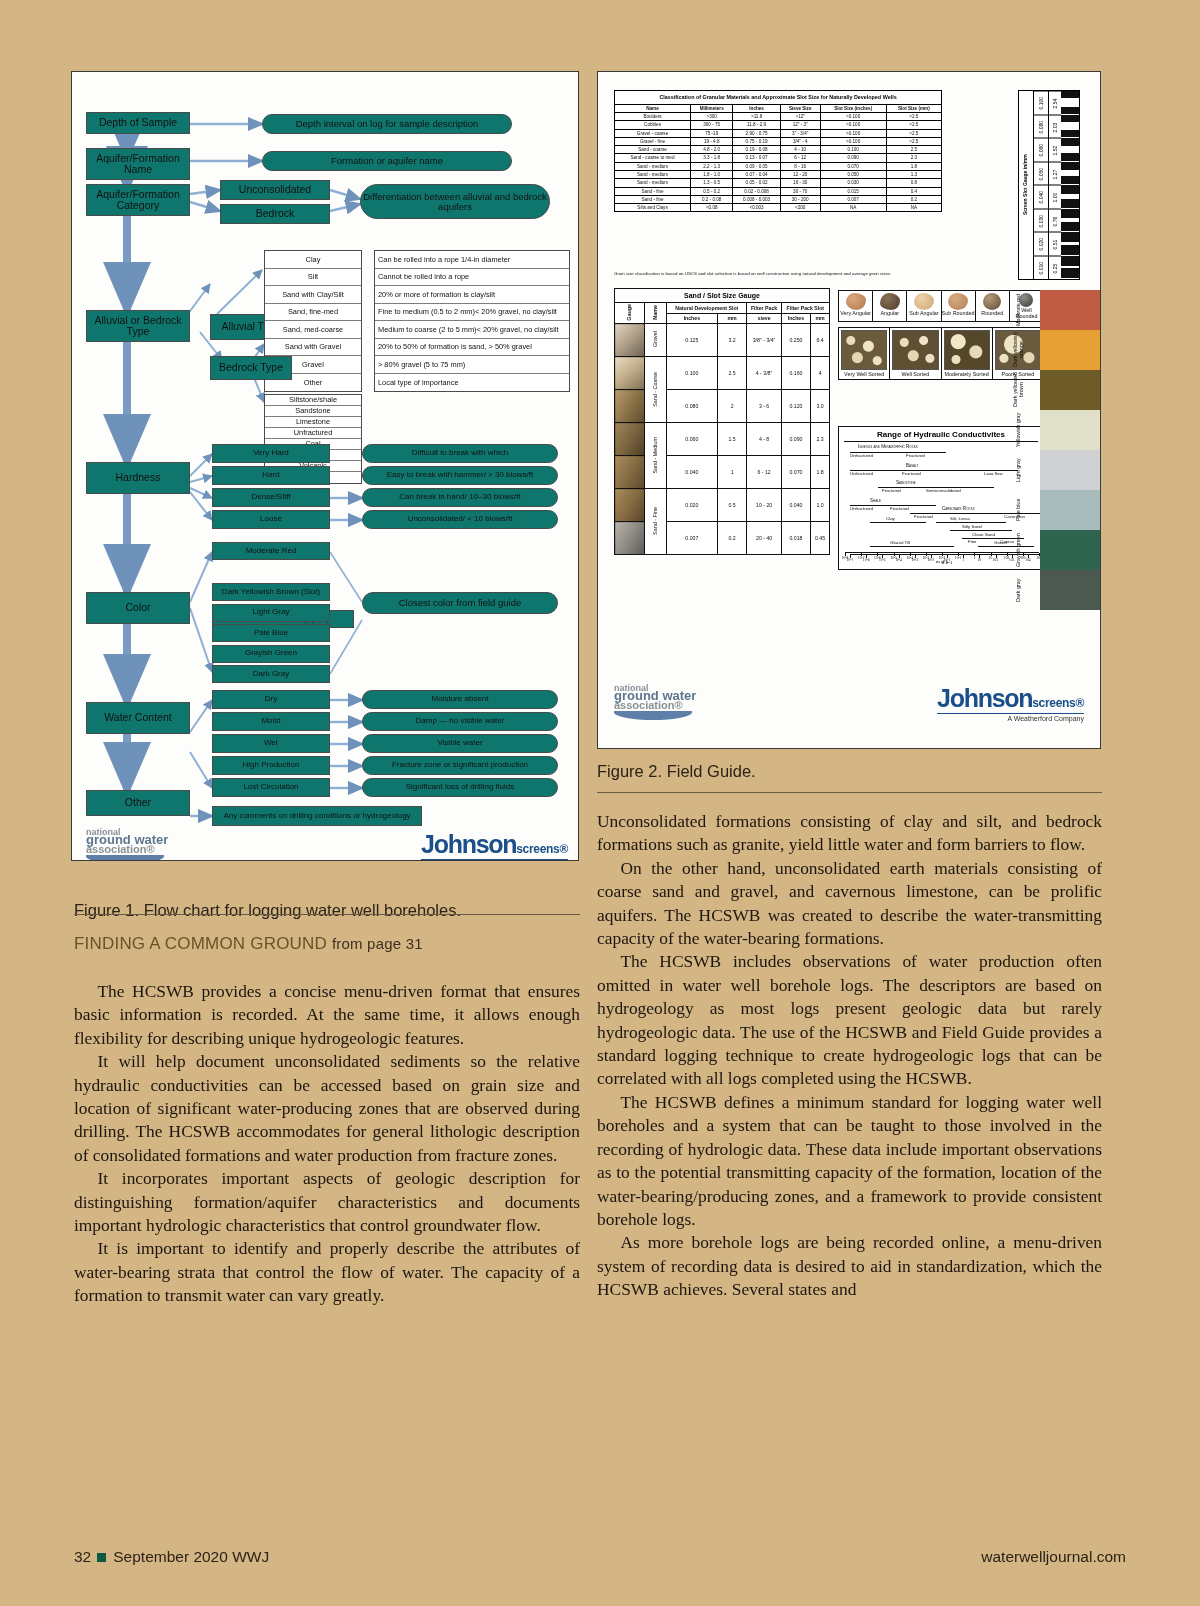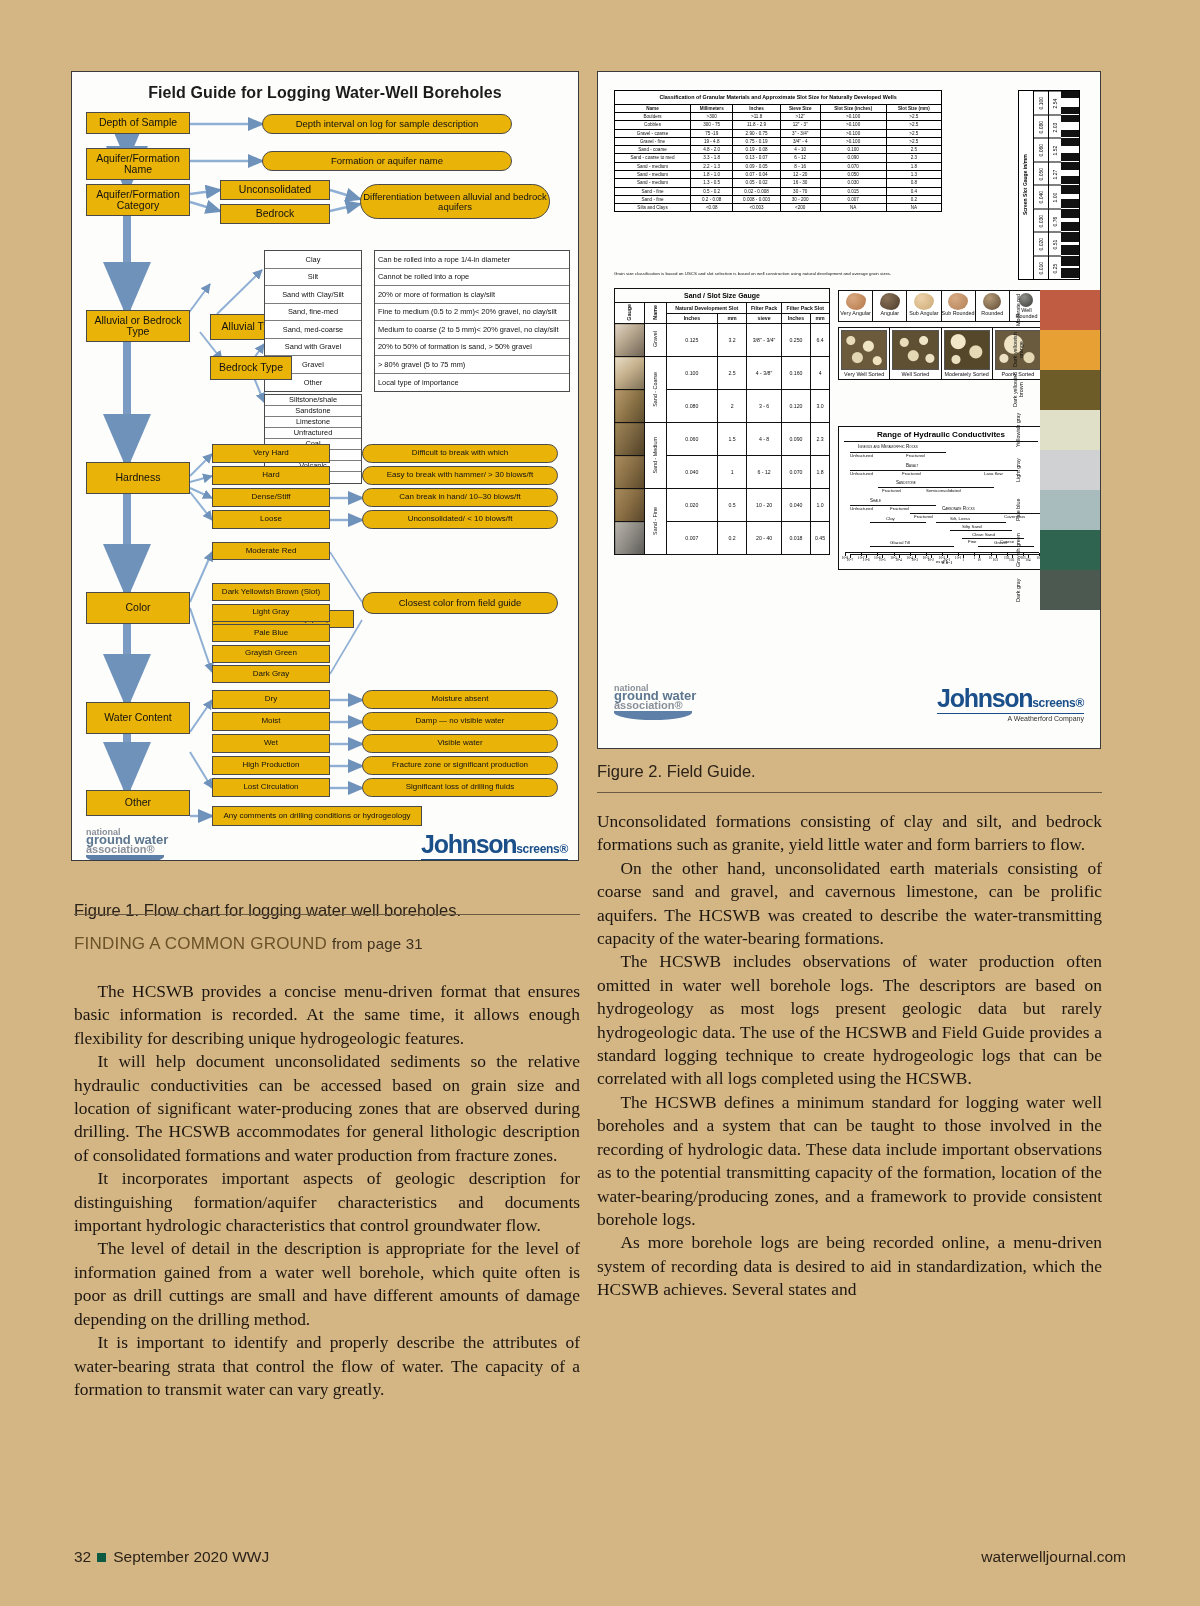--- a/index.html
+++ b/index.html
@@ -25,21 +25,21 @@
 
   
   .f1-title {
     text-align:center; font-family:"Liberation Sans", sans-serif;
     font-weight:bold; font-size:16px; color:#1b1b1b;
     margin-top:12px; letter-spacing:.1px;
   }
   .nd {
     position:absolute;
     border:1px solid #4a4a4a;
-    background:#eab308;
+    background:#0f766e;
     font-family:"Liberation Sans", sans-serif;
     color:#111;
     display:flex; align-items:center; justify-content:center;
     text-align:center;
     line-height:1.05;
     padding:0 2px;
   }
   .nd.pill { border-radius:40px; }
   .nd.lbl { font-size:9.5px; }
   .nd.big { font-size:10.5px; }
@@ -213,21 +213,20 @@
   }
   .sq { display:inline-block; width:9px; height:9px; background:#0d5a43;
         margin:0 7px 1px 6px; vertical-align:middle; }
 </style>
 </head>
 <body>
 
 <div class="page">
 
   <div class="fig-box" id="fig1">
-    <div class="f1-title">Field Guide for Logging Water-Well Boreholes</div>
 
     <svg class="arrows">
       <defs>
         <marker id="ah" markerWidth="7" markerHeight="6" refX="6" refY="3" orient="auto">
           <path d="M0,0 L7,3 L0,6 z" fill="#6f92bb"></path>
         </marker>
         <marker id="ah2" markerWidth="5" markerHeight="5" refX="4.5" refY="2.5" orient="auto">
           <path d="M0,0 L5,2.5 L0,5 z" fill="#6f92bb"></path>
         </marker>
       </defs>
@@ -841,21 +840,20 @@
 
   <div class="kicker" style="left:74px;top:934px;">
     <span>FINDING A COMMON GROUND</span>
     <span class="from">from page 31</span>
   </div>
 
   <div class="col" id="left-col" style="left:74px;top:980px;width:506px;">
       <p>The HCSWB provides a concise menu-driven format that ensures basic information is recorded. At the same time, it allows enough flexibility for describing unique hydrogeologic features.</p>
       <p>It will help document unconsolidated sediments so the relative hydraulic conductivities can be accessed based on grain size and location of significant water-producing zones that are observed during drilling. The HCSWB accommodates for general lithologic description of consolidated formations and water production from fracture zones.</p>
       <p>It incorporates important aspects of geologic description for distinguishing formation/aquifer characteristics and documents important hydrologic characteristics that control groundwater flow.</p>
-      <p>The level of detail in the description is appropriate for the level of information gained from a water well borehole, which quite often is poor as drill cuttings are small and have different amounts of damage depending on the drilling method.</p>
       <p>It is important to identify and properly describe the attributes of water-bearing strata that control the flow of water. The capacity of a formation to transmit water can vary greatly.</p>
     </div>
   <div class="col" id="right-col" style="left:597px;top:810px;width:505px;">
       <p class="noind">Unconsolidated formations consisting of clay and silt, and bedrock formations such as granite, yield little water and form barriers to flow.</p>
       <p>On the other hand, unconsolidated earth materials consisting of coarse sand and gravel, and cavernous limestone, can be prolific aquifers. The HCSWB was created to describe the water-transmitting capacity of the water-bearing formations.</p>
       <p>The HCSWB includes observations of water production often omitted in water well borehole logs. The descriptors are based on hydrogeology as most logs present geologic data but rarely hydrogeologic data. The use of the HCSWB and Field Guide provides a standard logging technique to create hydrogeologic logs that can be correlated with all logs completed using the HCSWB.</p>
       <p>The HCSWB defines a minimum standard for logging water well boreholes and a system that can be taught to those involved in the recording of hydrologic data. These data include important observations as to the potential transmitting capacity of the formation, location of the water-bearing/producing zones, and a framework to provide consistent borehole logs.</p>
       <p>As more borehole logs are being recorded online, a menu-driven system of recording data is desired to aid in standardization, which the HCSWB achieves. Several states and</p>
     </div>
 

